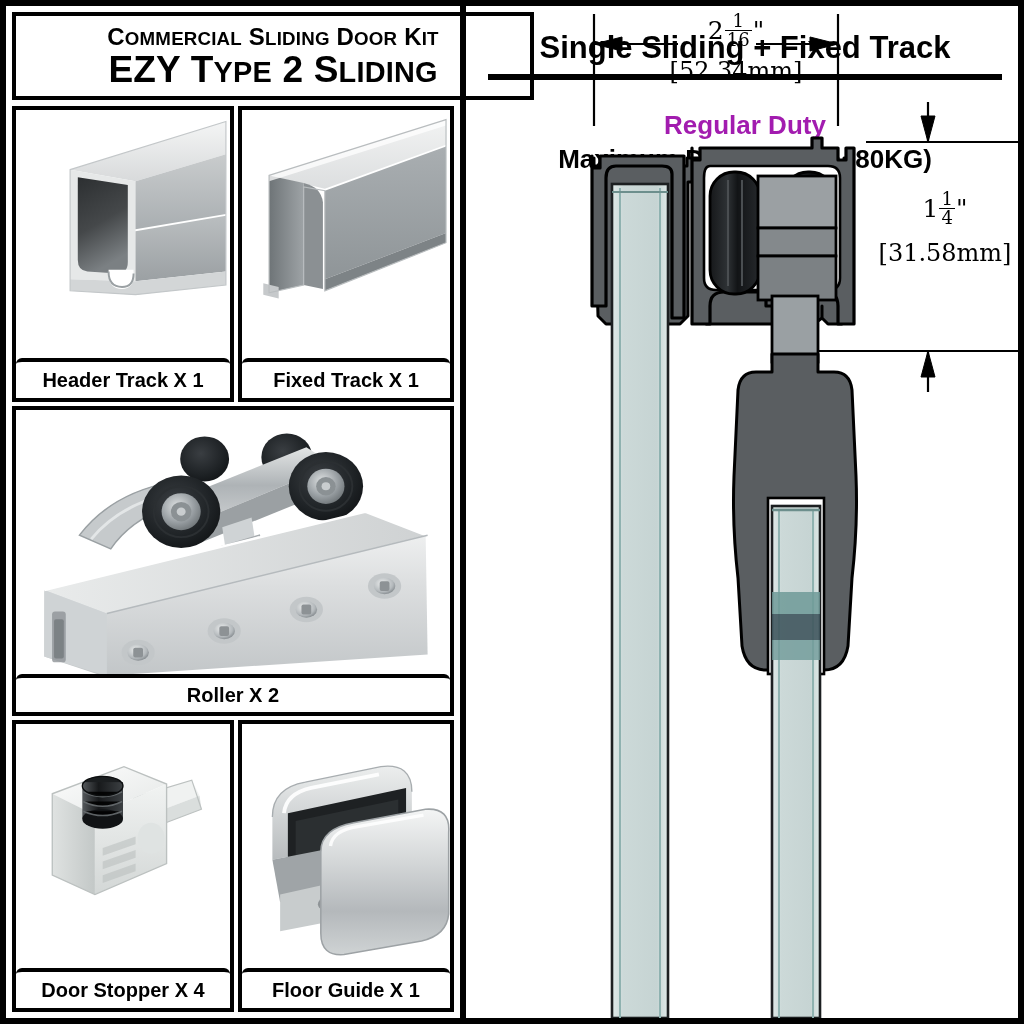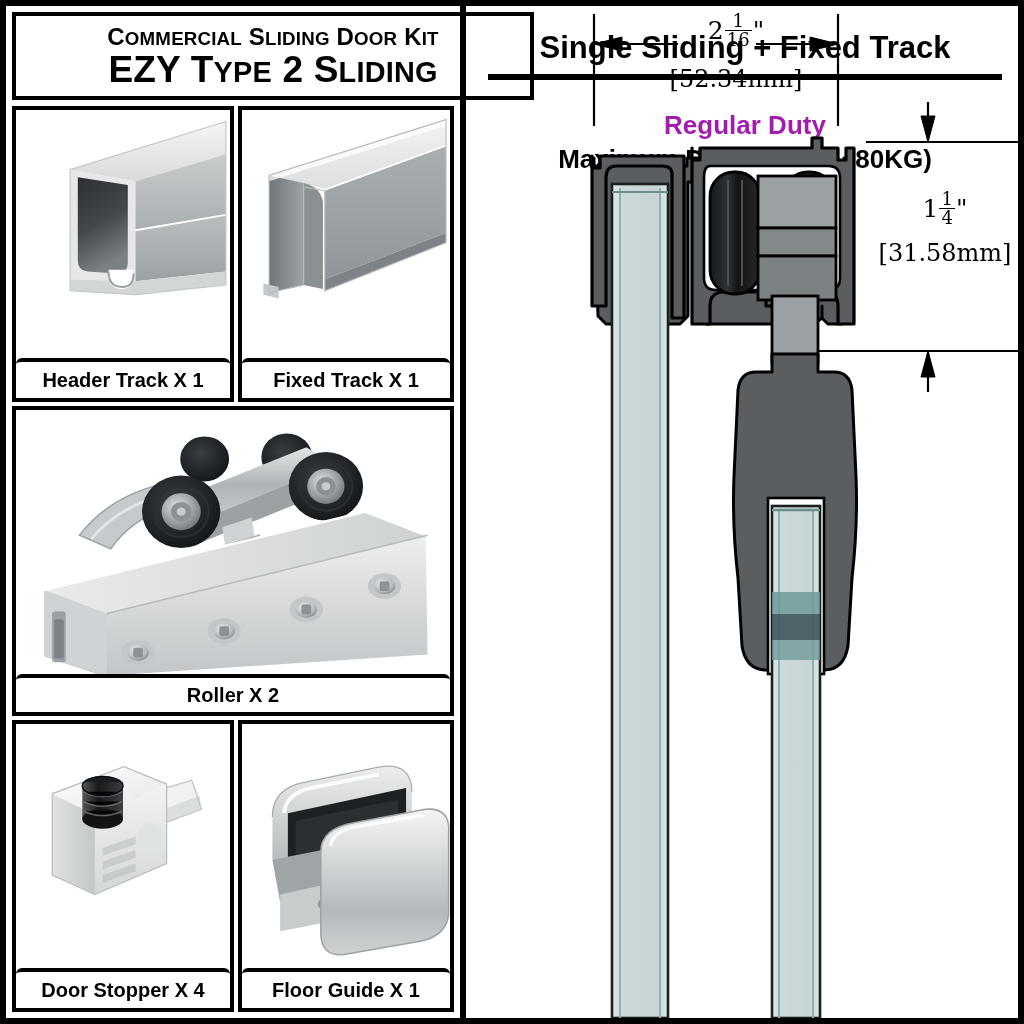--- a/index.html
+++ b/index.html
@@ -439,21 +439,21 @@
 
     <div class="dimtext" id="dim-w" style="left:170px;top:6px;width:200px;font-size:25px;">
       <div class="dimrow">
         <span>2</span>
         <span class="frac">
           <span class="num">1</span>
           <span class="den">16</span>
         </span>
         <span>"</span>
       </div>
-      <div style="margin-top:16px;font-size:24px;">[52.34mm]</div>
+      <div style="margin-top:8px;font-size:24px;">[52.34mm]</div>
     </div>
 
     <div class="dimtext" id="dim-h" style="left:400px;top:184px;width:158px;font-size:25px;">
       <div class="dimrow">
         <span>1</span>
         <span class="frac">
           <span class="num">1</span>
           <span class="den">4</span>
         </span>
         <span>"</span>

